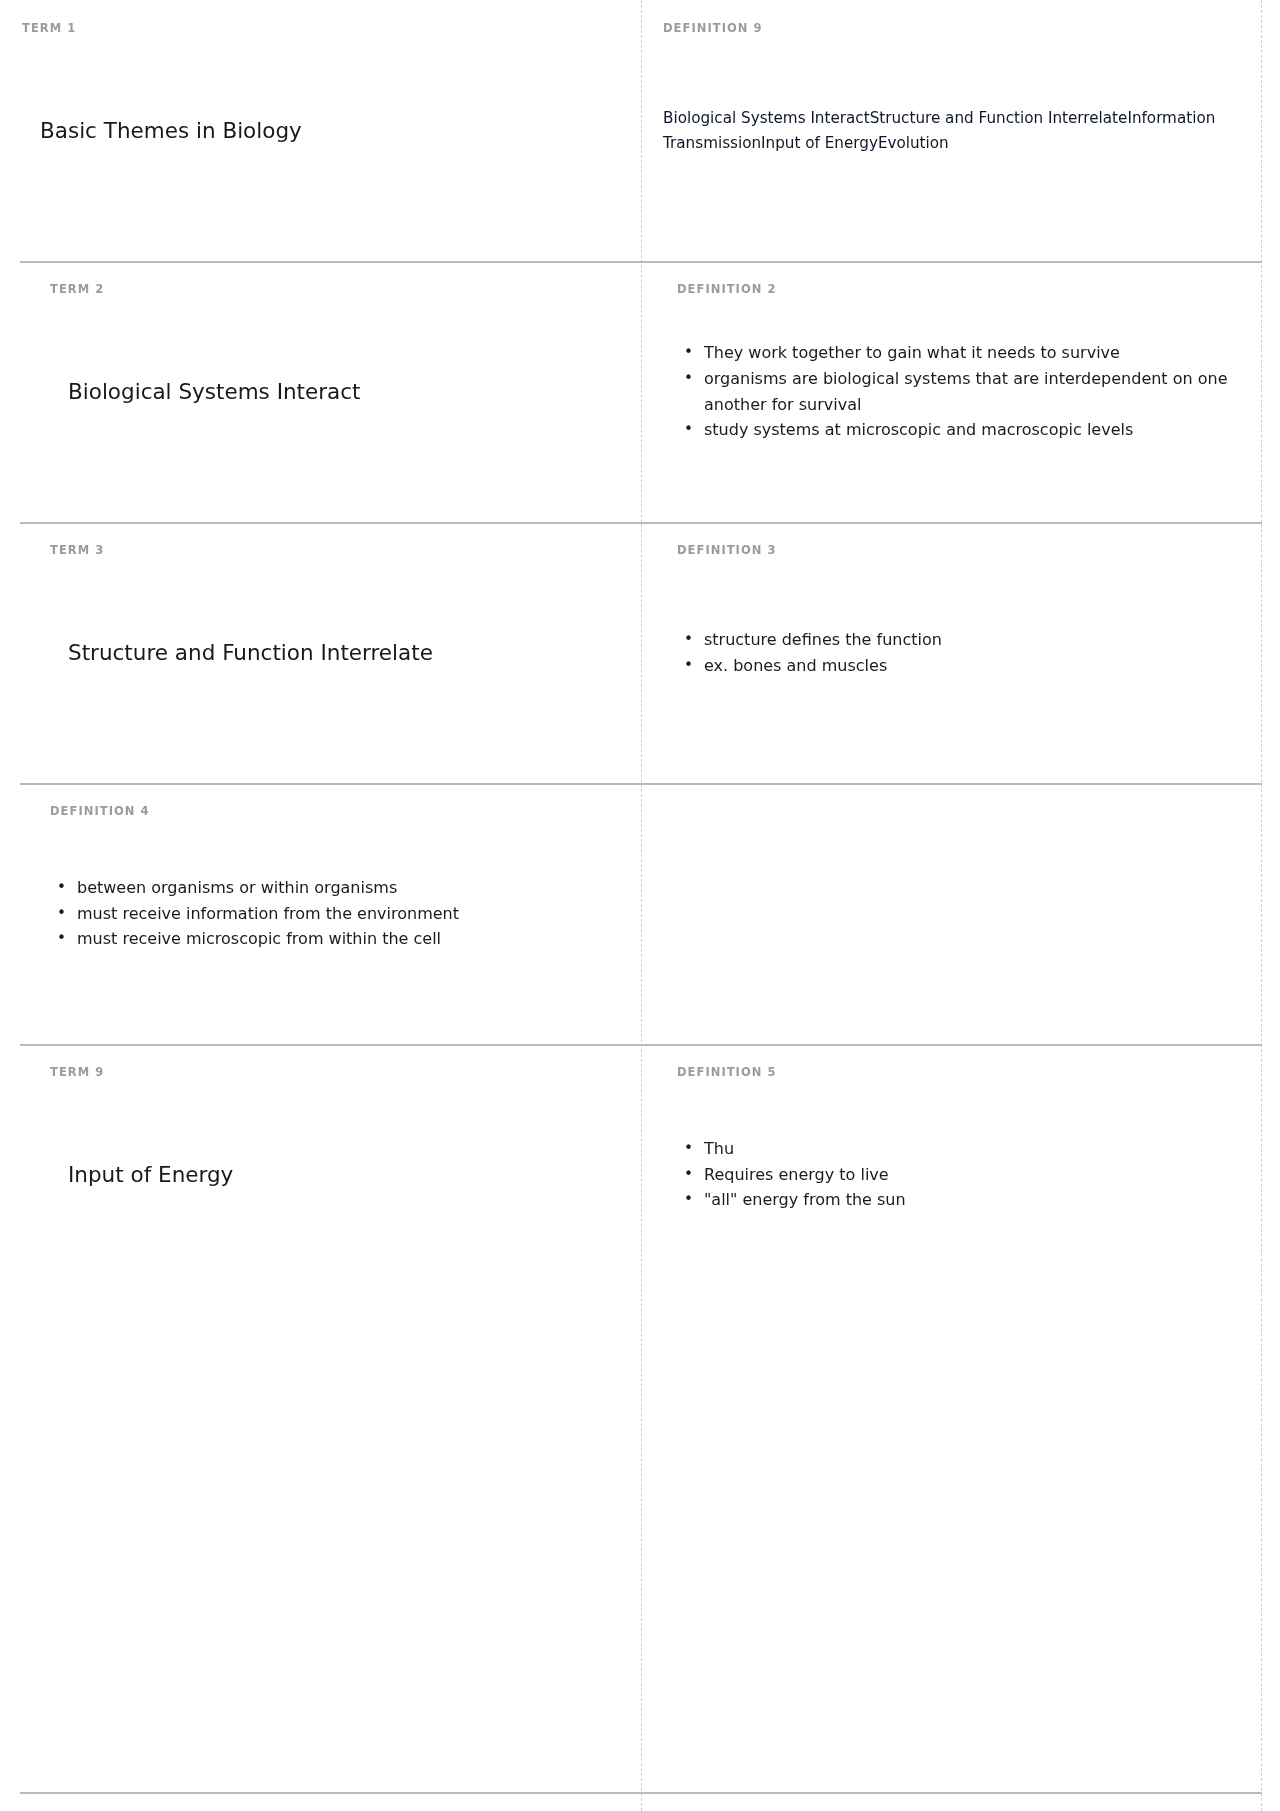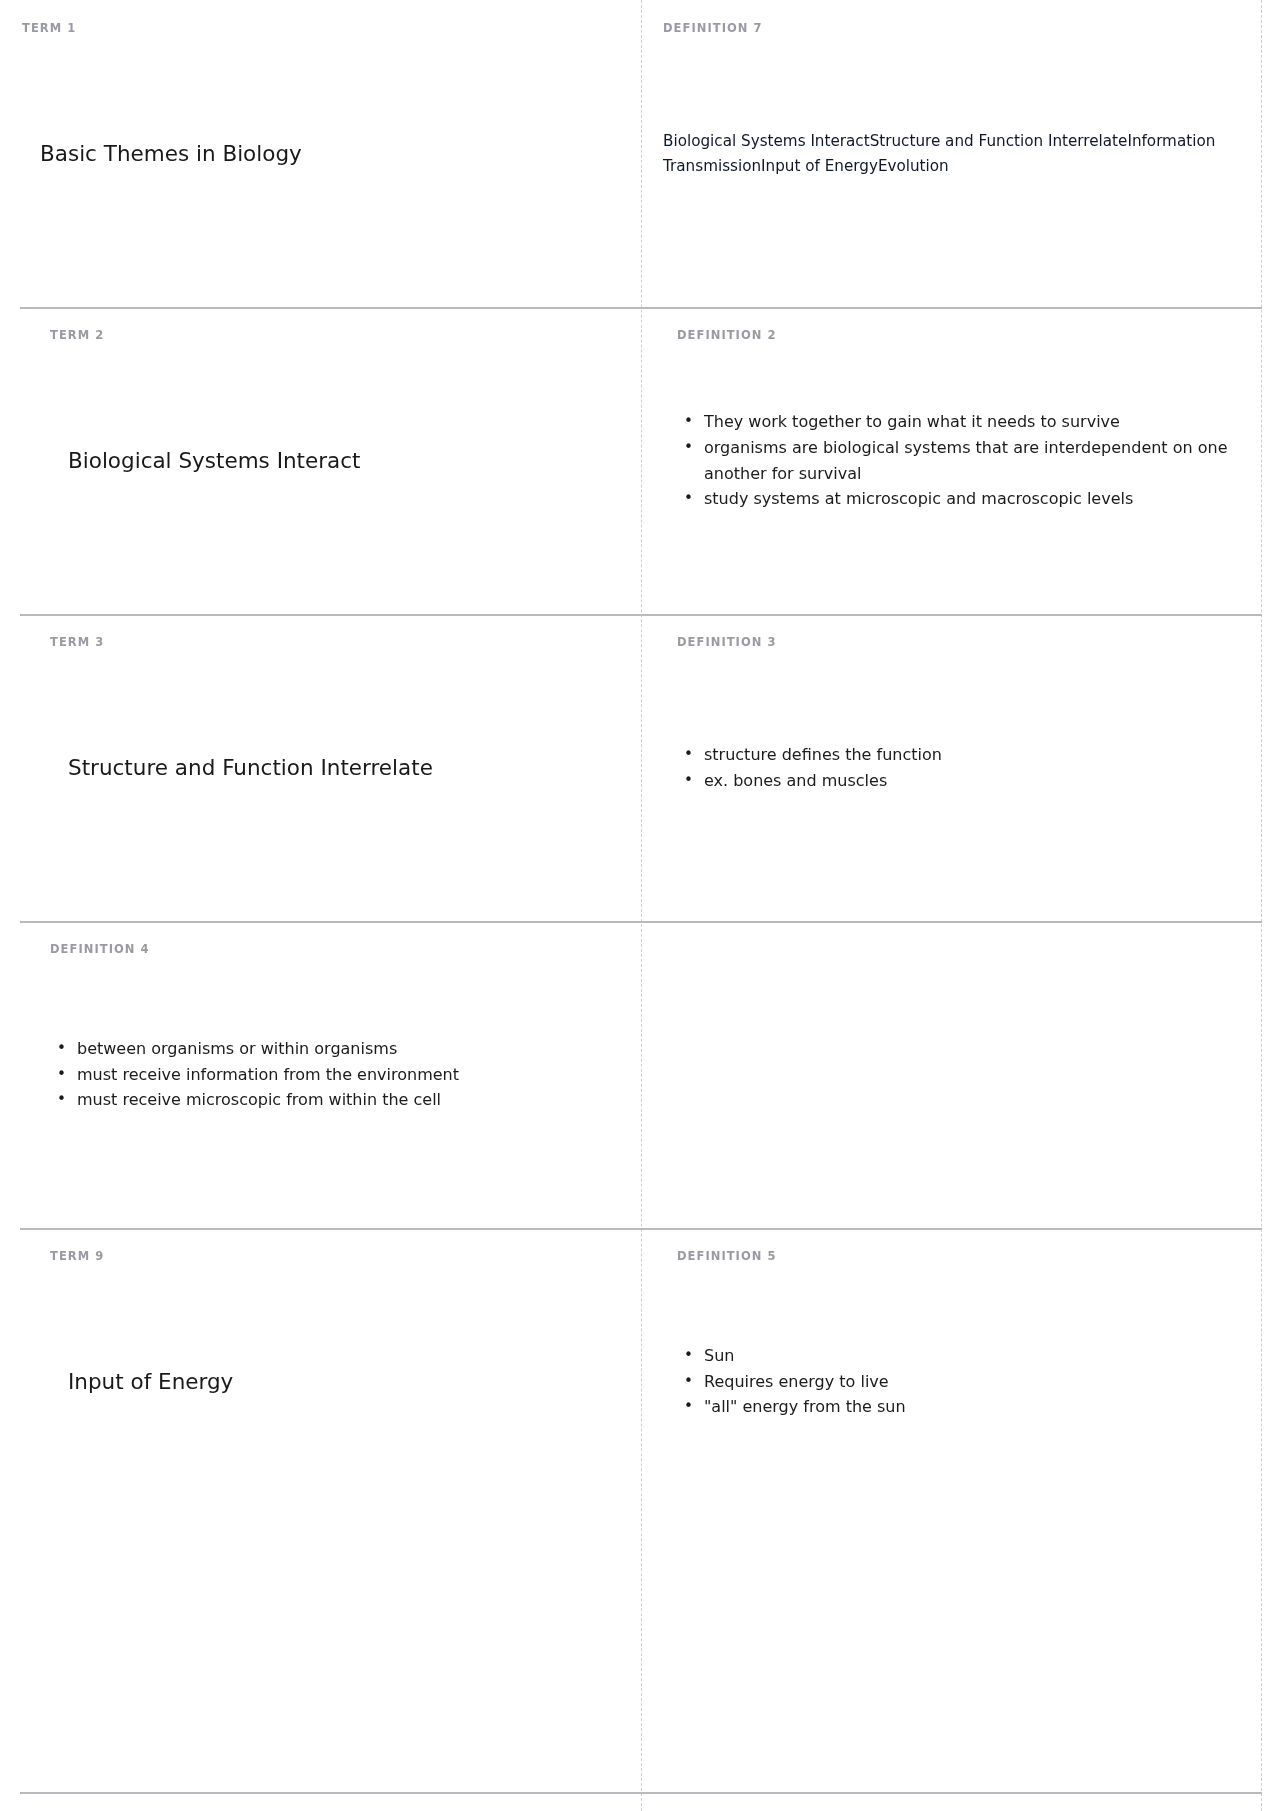--- a/index.html
+++ b/index.html
@@ -30,21 +30,21 @@
     width: 0;
     border-left: 1px dashed #cfcfd2;
   }
   .vrule.mid   { left: 641px; }
   .vrule.right { left: 1261px; }
 
   
   .card {
     position: relative;
     display: flex;
-    height: 307px;
+    height: 261px;
     box-sizing: border-box;
   }
   .card + .card { border-top: none; padding-left: 28px; }
 
   .card-divider {
     position: absolute;
     left: 20px;
     right: 18px;
     height: 0;
     border-top: 2px solid #b9b9be;
@@ -141,21 +141,21 @@
   <div class="vrule right"></div>
 
   <div class="card">
     <div class="col col-term">
       <div class="kicker">TERM 1</div>
       <div class="term-body">
         <div class="term-text">Basic Themes in Biology</div>
       </div>
     </div>
     <div class="col col-def">
-      <div class="kicker">DEFINITION 7</div>
+      <div class="kicker">DEFINITION 9</div>
       <div class="def-body">
         <div class="def-inner">
           <p class="def-para">Biological Systems InteractStructure and Function InterrelateInformation TransmissionInput of EnergyEvolution</p>
         </div>
       </div>
     </div>
   </div>
 
   <div class="card">
     <div class="card-divider"></div>
@@ -222,21 +222,21 @@
       <div class="kicker">TERM 9</div>
       <div class="term-body">
         <div class="term-text">Input of Energy</div>
       </div>
     </div>
     <div class="col col-def">
       <div class="kicker">DEFINITION 5</div>
       <div class="def-body">
         <div class="def-inner">
           <ul class="def-list">
-            <li>Sun</li>
+            <li>Thu</li>
             <li>Requires energy to live</li>
             <li>"all" energy from the sun</li>
           </ul>
         </div>
       </div>
     </div>
   </div>
 
   <div class="card-divider" style="top:1792px;"></div>
 

